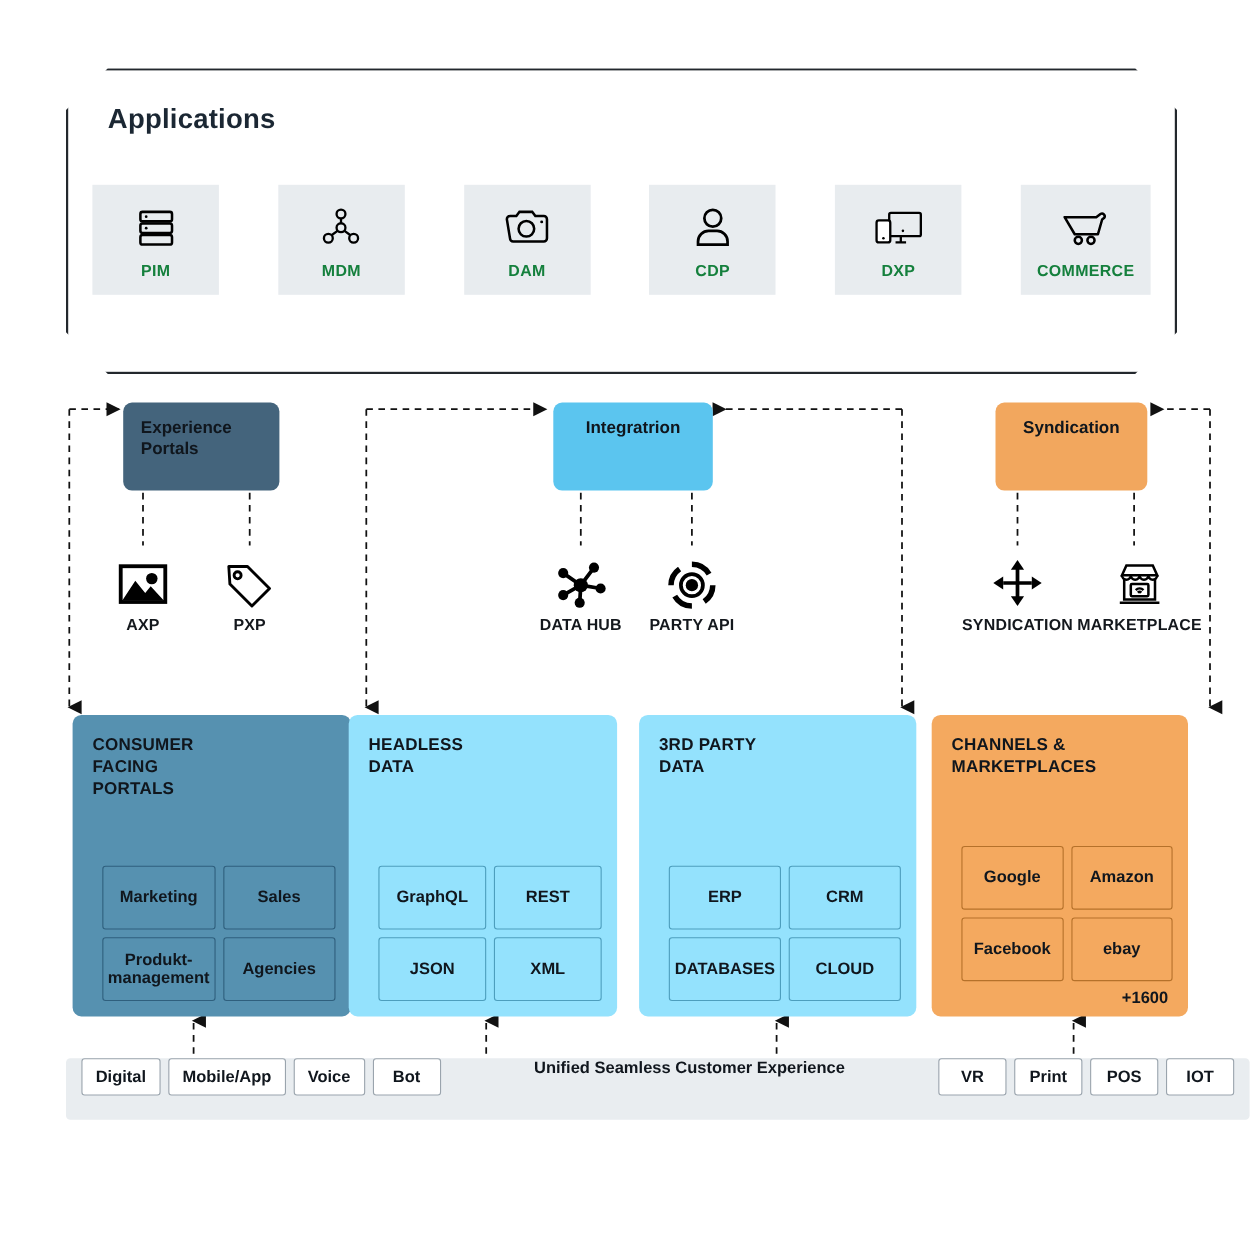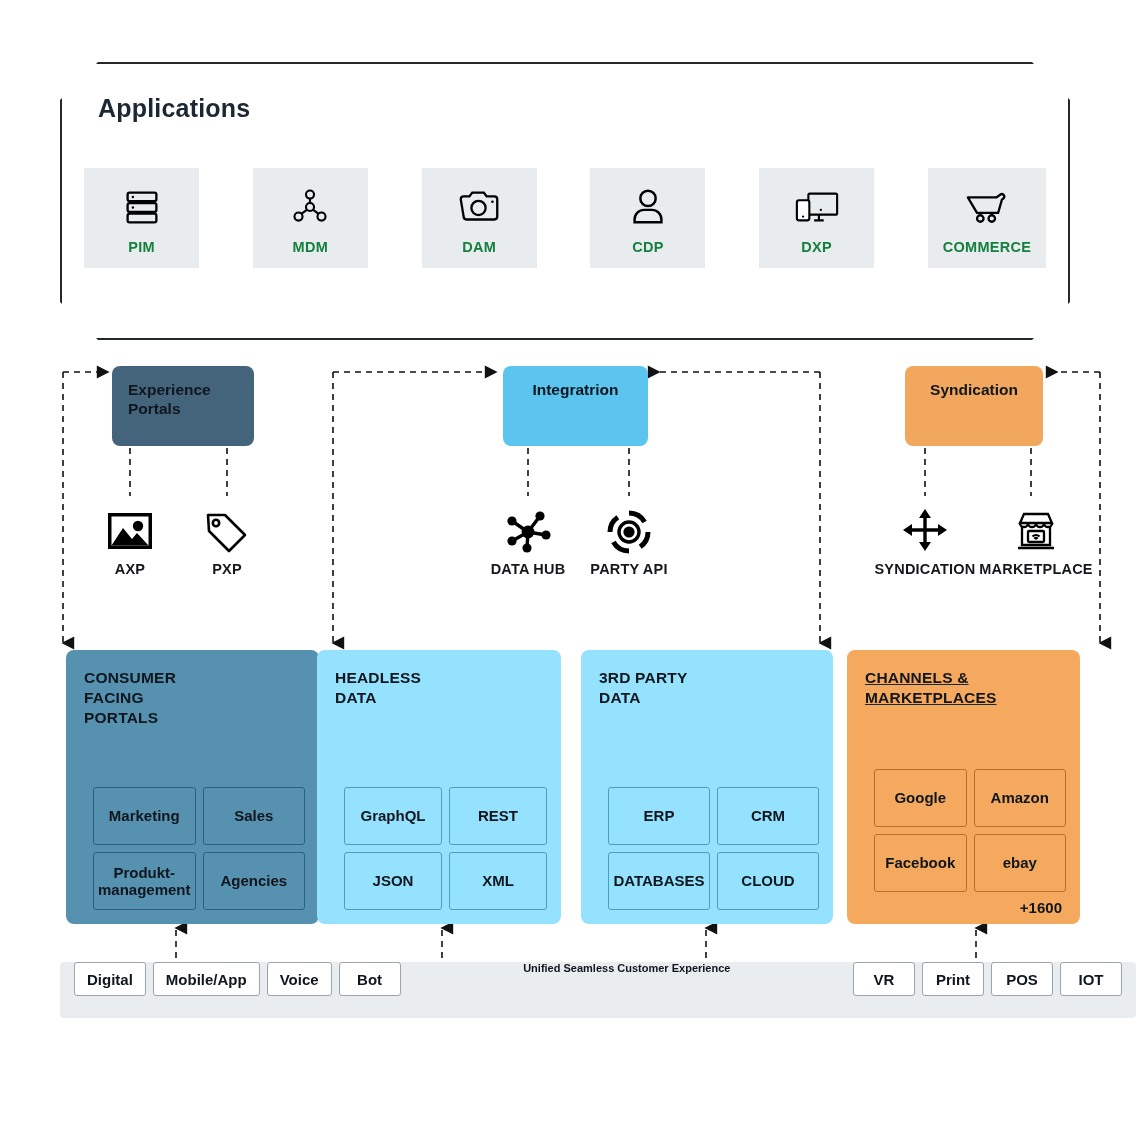--- a/index.html
+++ b/index.html
@@ -73,40 +73,40 @@
   }
   .chip{
     height:58px;display:flex;align-items:center;justify-content:center;text-align:center;
     font-size:15px;font-weight:bold;line-height:1.15;color:#10161d;border-radius:3px;
     box-sizing:border-box;padding:2px 4px;
   }
   .panel.slate{background:#5691b0;}
   .panel.slate .chip{border:1px solid #2f5f7d;background:transparent;}
   .panel.cyan{background:#94e2fd;}
   .panel.cyan .chip{border:1px solid #4d9ebd;background:transparent;}
-  .panel.orange{background:#f4a95f;text-decoration:underline;}
+  .panel.orange{background:#f4a95f;}
   .panel.orange .chip{border:1px solid #b5712a;background:transparent;}
   .plus-badge{
     position:absolute;right:18px;bottom:-2px;font-size:15px;font-weight:bold;color:#10161d;
   }
 
   
   .bottombar{
     position:absolute;left:60px;top:962px;width:1076px;height:56px;
     background:#e9edf0;border-radius:4px;
     display:flex;align-items:flex-start;
   }
   .bb-group{display:flex;align-items:center;gap:7px;}
   .bb-chip{
     height:34px;min-width:62px;padding:0 12px;background:#ffffff;border:1px solid #9aa4ad;
     border-radius:3px;display:flex;align-items:center;justify-content:center;
     font-size:15px;font-weight:bold;color:#10161d;box-sizing:border-box;white-space:nowrap;
   }
   .bb-center{
-    flex:1;text-align:center;font-size:11px;font-weight:bold;color:#10161d;white-space:nowrap;
+    flex:1;text-align:center;font-size:15px;font-weight:bold;color:#10161d;white-space:nowrap;
   }
 
   svg.conn{position:absolute;left:0;top:0;width:1140px;height:1140px;pointer-events:none;}
 </style>
 </head>
 <body>
 
 <div id="stage">
 
   <svg class="conn" viewBox="0 0 1140 1140">

